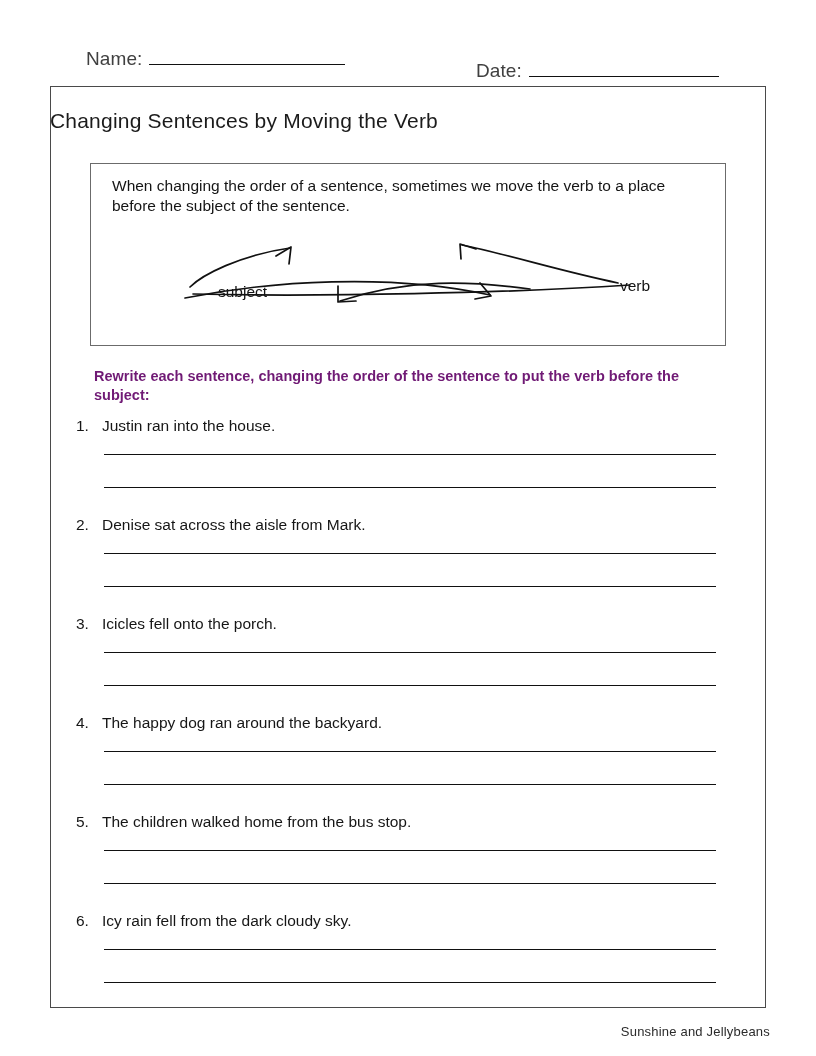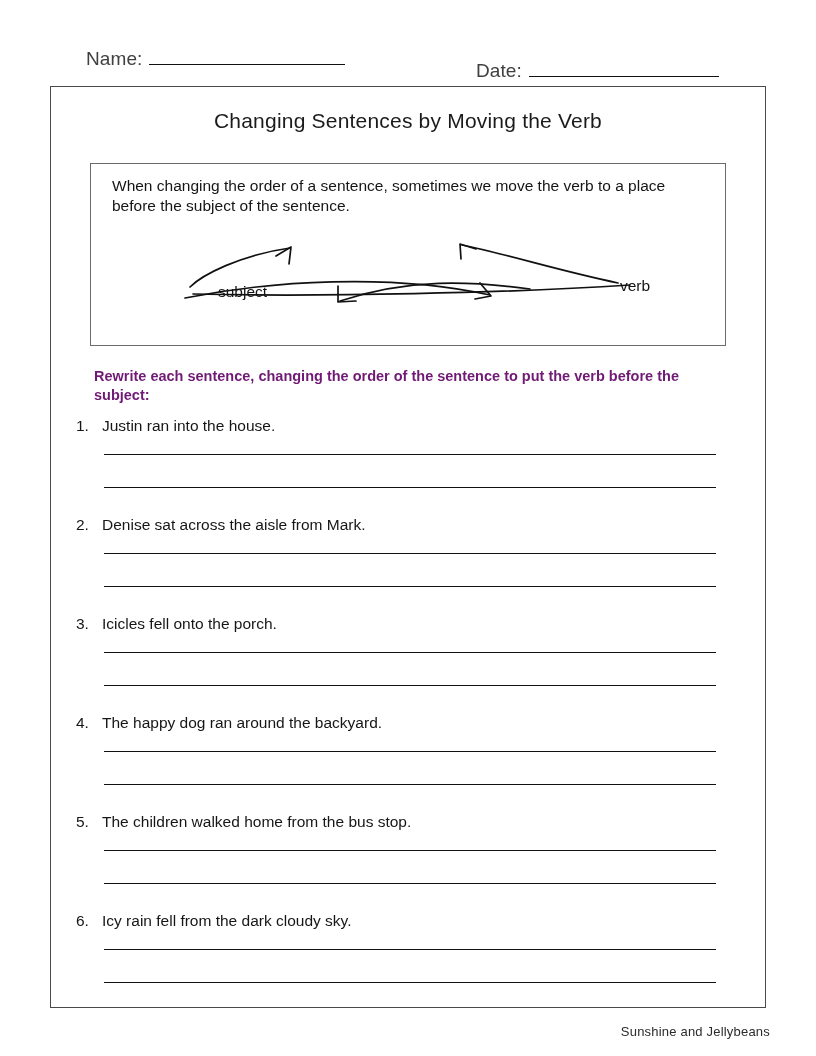--- a/index.html
+++ b/index.html
@@ -55,21 +55,20 @@
     border: 1.4px solid #4a4a4a;
     box-sizing: border-box;
   }
 
   
   .worksheet-title {
     position: absolute;
     left: 50px;
     top: 109px;
     width: 716px;
-    text-align: center;
     font-size: 21px;
     font-weight: 300;
     letter-spacing: 0.2px;
     color: #1b1b1b;
   }
 
   
   .example-box {
     position: absolute;
     left: 90px;

